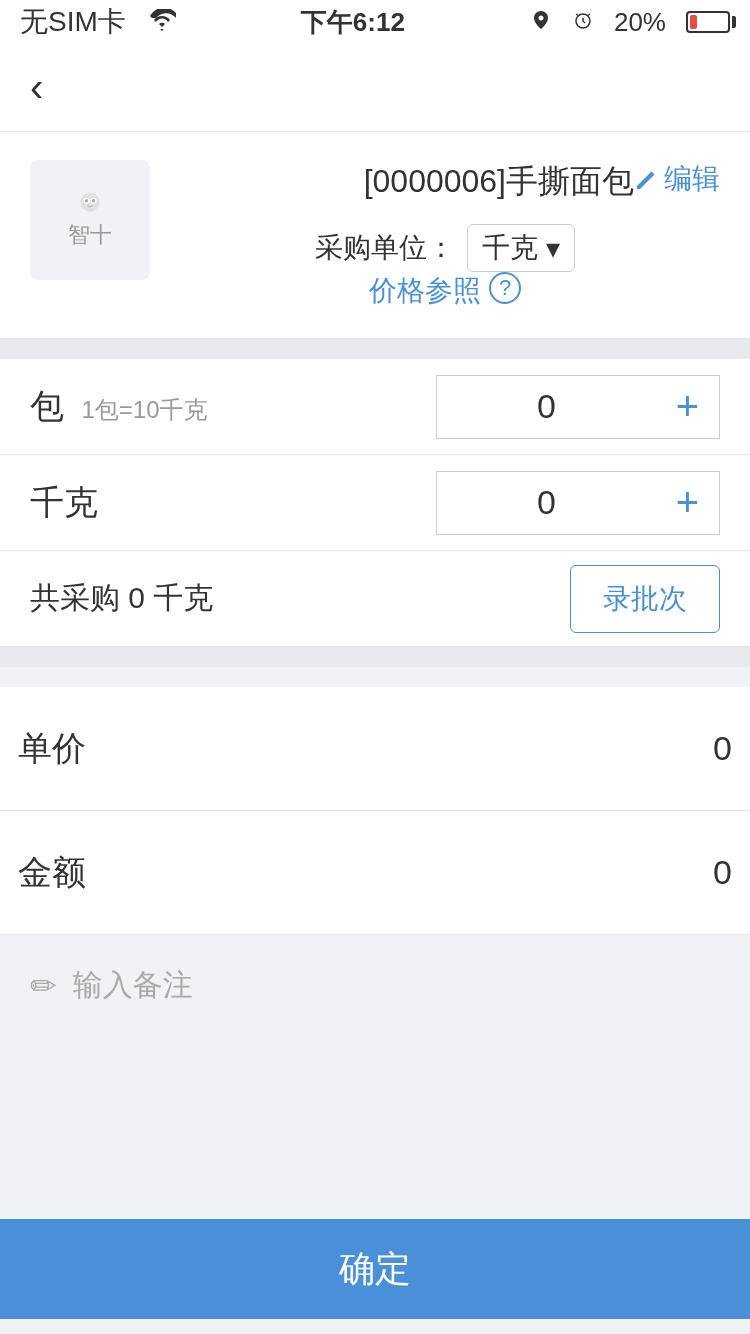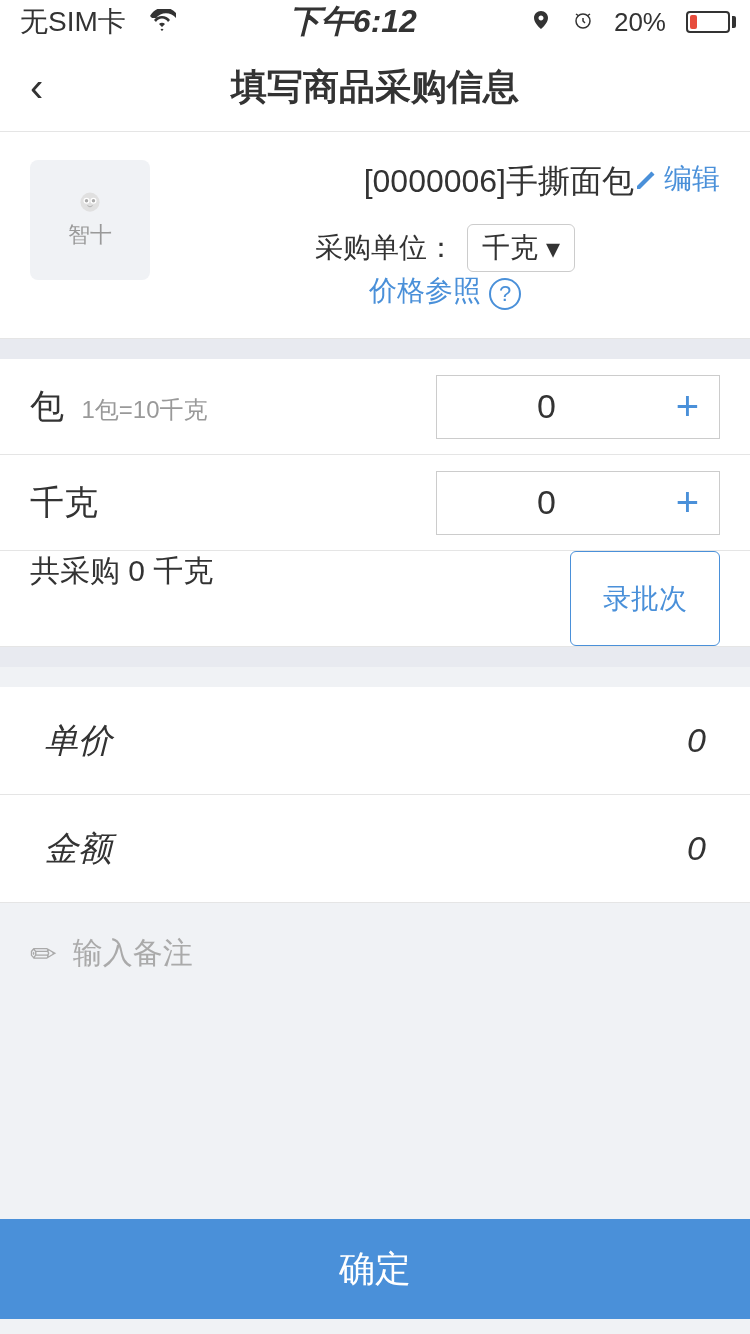--- a/index.html
+++ b/index.html
@@ -18,21 +18,21 @@
       height: 44px;
       background: #fff;
       display: flex;
       align-items: center;
       justify-content: space-between;
       padding: 0 20px;
       font-size: 28px;
       font-weight: 500;
     }
     .status-left { display: flex; align-items: center; gap: 22px; }
-    .status-center { font-size: 32px; font-weight: 600; font-style: italic; }
+    .status-center { font-size: 26px; font-weight: 600; }
     .status-right { display: flex; align-items: center; gap: 20px; font-size: 26px; }
     .battery-icon {
       width: 44px;
       height: 22px;
       border: 2px solid #333;
       border-radius: 4px;
       position: relative;
       display: inline-flex;
       align-items: center;
       padding: 2px;
@@ -153,21 +153,21 @@
       border: 1px solid #ccc;
       border-radius: 6px;
       padding: 4px 14px;
       font-size: 28px;
       color: #333;
       background: #fff;
       gap: 8px;
     }
     .price-ref {
       display: flex;
-      align-items: flex-end;
+      align-items: flex-start;
       gap: 8px;
       color: #4a90d9;
       font-size: 28px;
       cursor: pointer;
     }
     .help-circle {
       width: 32px;
       height: 32px;
       border: 2px solid #4a90d9;
       border-radius: 50%;
@@ -231,20 +231,21 @@
       align-items: center;
       justify-content: center;
       font-size: 40px;
       color: #4a90d9;
       cursor: pointer;
     }
 
     
     .total-row {
       display: flex;
+      align-items: center;
       padding: 0 30px;
       height: 96px;
       background: #fff;
       border-bottom: 1px solid #e5e5e5;
     }
     .total-label {
       font-size: 30px;
       color: #333;
     }
     .record-btn {
@@ -259,25 +260,24 @@
     }
 
     
     .price-section {
       background: #fff;
       margin-top: 20px;
     }
     .price-row {
       display: flex;
       align-items: center;
-      padding: 0 44px;
-      height: 108px;
+      padding: 0 18px;
+      height: 124px;
       border-bottom: 1px solid #e5e5e5;
       justify-content: space-between;
-      font-style: italic;
     }
     .price-label {
       font-size: 34px;
       color: #333;
     }
     .price-value {
       font-size: 34px;
       color: #333;
     }
 
@@ -355,21 +355,20 @@
       </span>
       <span>20%</span>
       <div class="battery-icon">
         <div class="battery-fill"></div>
       </div>
     </div>
   </div>
 
   <div class="nav-bar">
     <span class="nav-back">‹</span>
-    <span class="nav-title">填写商品采购信息</span>
   </div>
 
   <div class="product-card">
     <div class="product-image">
       <div class="product-image-placeholder">
 
         <svg width="70" height="60" viewBox="0 0 70 60" fill="none">
           <circle cx="35" cy="28" r="22" fill="#e0e0e0"></circle>
           <circle cx="27" cy="25" r="7" fill="#fff"></circle>
           <circle cx="43" cy="25" r="7" fill="#fff"></circle>

